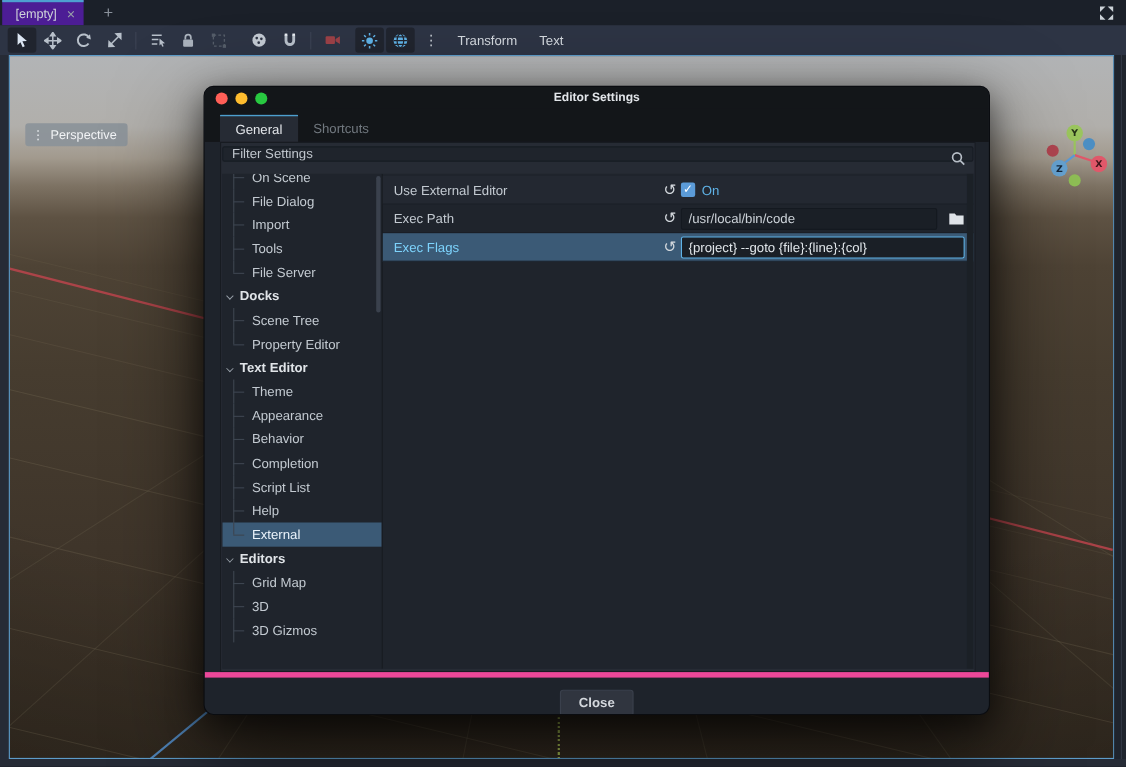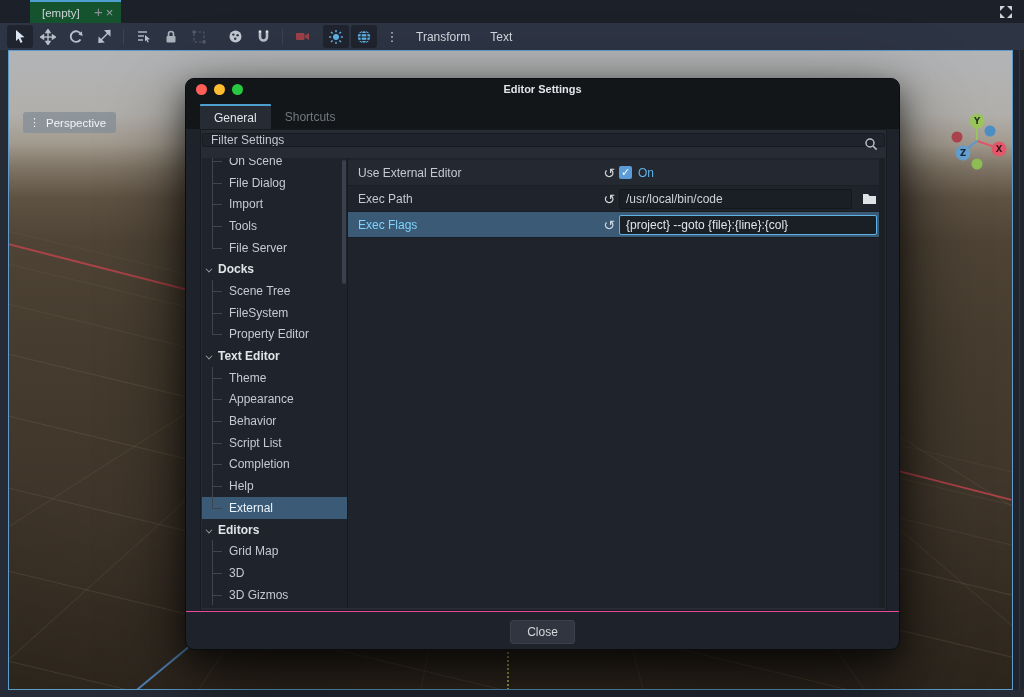--- a/index.html
+++ b/index.html
@@ -6,22 +6,22 @@
   html,body { width:1024px; height:697px; background:#12151b; }
   .screen {
     position:relative; width:1024px; height:697px; overflow:hidden;
     font-family:"Liberation Sans","DejaVu Sans",sans-serif;
     color:#c6ccd3; font-size:12px; background:#262b36;
   }
   
   .scene-tabbar { position:absolute; left:0; top:0; width:1024px; height:23px; background:#1b2029; }
   .scene-tab {
     position:absolute; left:2px; top:0; height:23px; padding:0 8px 0 12px;
-    background:#14532d; border-top:2px solid #4e9fd0;
-    display:flex; align-items:center; gap:26px; color:#ced3d9; font-size:11.5px;margin-left:28px;
+    background:#4c1d95; border-top:2px solid #4e9fd0;
+    display:flex; align-items:center; gap:9px; color:#ced3d9; font-size:11.5px;
   }
   .tab-close { color:#98a0a8; font-size:13px; line-height:1; cursor:default; }
   .tab-add { position:absolute; left:88px; top:0; height:23px; display:flex; align-items:center; color:#8a919b; font-size:15px; padding:0 6px; }
   .expand-btn { position:absolute; right:10px; top:4px; width:16px; height:16px; }
   
   .toolbar { position:absolute; left:0; top:23px; width:1024px; height:27px; background:#2d3444; display:flex; align-items:center; }
   .tbtn { width:26px; height:23px; margin:0 1px; border-radius:3px; display:flex; align-items:center; justify-content:center; flex:none; }
   .tbtn.pressed { background:#20242e; }
   .tsep { width:1px; height:16px; background:#3c4354; margin:0 5px; flex:none; }
   .tmenu { padding:0 10px; color:#d3d8de; font-size:12px; flex:none; }
@@ -101,21 +101,21 @@
   .tinput {
     height:20px; background:#1a1f26; border:1px solid #141920; border-radius:2px;
     color:#ccd2d8; font-size:12px; padding:0 6px; outline:none;
     font-family:"Liberation Sans","DejaVu Sans",sans-serif;
   }
   .tinput.path { width:233px; }
   .tinput.focus { width:258px; border:1px solid #5fb2e6; color:#e0e5e9; }
   .folder-btn { width:22px; height:20px; display:flex; align-items:center; justify-content:center; }
   .props-scrolltrack { position:absolute; right:0; top:0; width:6px; height:100%; background:#1b2026; }
   
-  .dlg-bottom { position:absolute; left:0; top:532px; width:100%; height:40px; border-top:1px solid #ec4899; display:flex; align-items:center; justify-content:center; }
+  .dlg-bottom { position:absolute; left:0; top:532px; width:100%; height:40px; border-top:5px solid #ec4899; display:flex; align-items:flex-end; justify-content:center;font-weight:bold; }
   .close-btn {
     height:24px; padding:0 16px; background:#30353f; border:1px solid #3a404c; border-radius:3px;
     color:#d4d8dd; font-size:12px; display:flex; align-items:center;
   }
   svg { display:block; }
 </style>
 </head>
 <body>
 
 <div class="screen">
@@ -348,44 +348,41 @@
             <div class="srow child last">
                 <span>File Server</span>
               </div>
             <div class="srow section">
                 <span class="chev"></span>
                 <span>Docks</span>
               </div>
             <div class="srow child">
                 <span>Scene Tree</span>
               </div>
-            <div class="srow child">
-                <span>FileSystem</span>
-              </div>
             <div class="srow child last">
                 <span>Property Editor</span>
               </div>
             <div class="srow section">
                 <span class="chev"></span>
                 <span>Text Editor</span>
               </div>
             <div class="srow child">
                 <span>Theme</span>
               </div>
             <div class="srow child">
                 <span>Appearance</span>
               </div>
             <div class="srow child">
                 <span>Behavior</span>
               </div>
             <div class="srow child">
+                <span>Completion</span>
+              </div>
+            <div class="srow child">
                 <span>Script List</span>
-              </div>
-            <div class="srow child">
-                <span>Completion</span>
               </div>
             <div class="srow child">
                 <span>Help</span>
               </div>
             <div class="srow child last selected">
                 <span>External</span>
               </div>
             <div class="srow section">
                 <span class="chev"></span>
                 <span>Editors</span>

